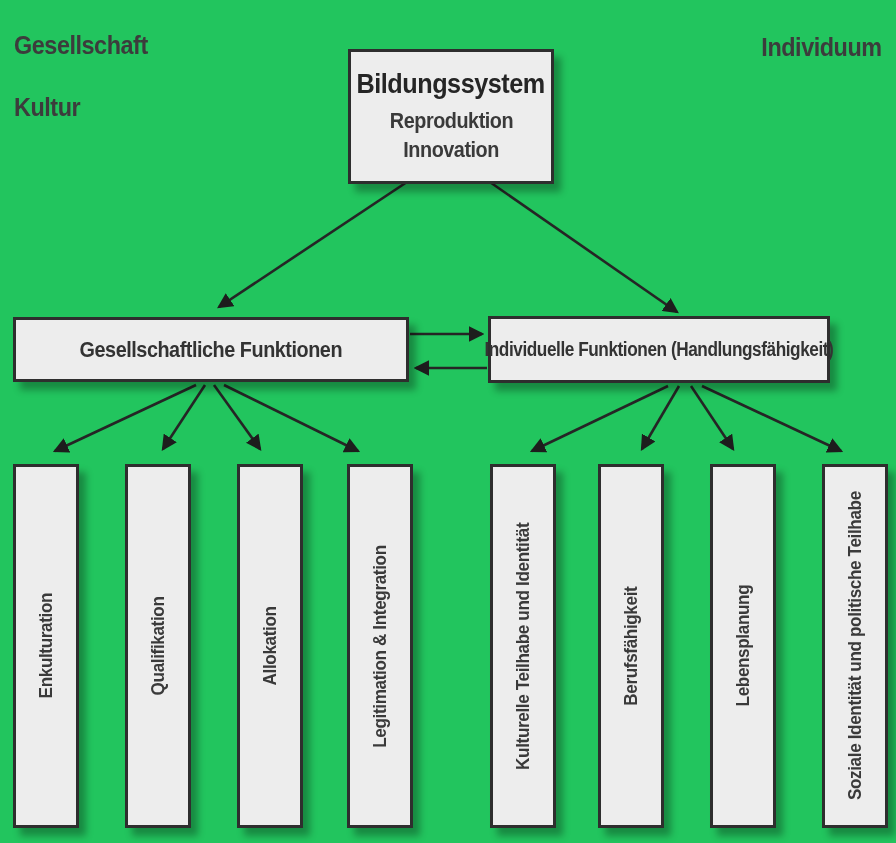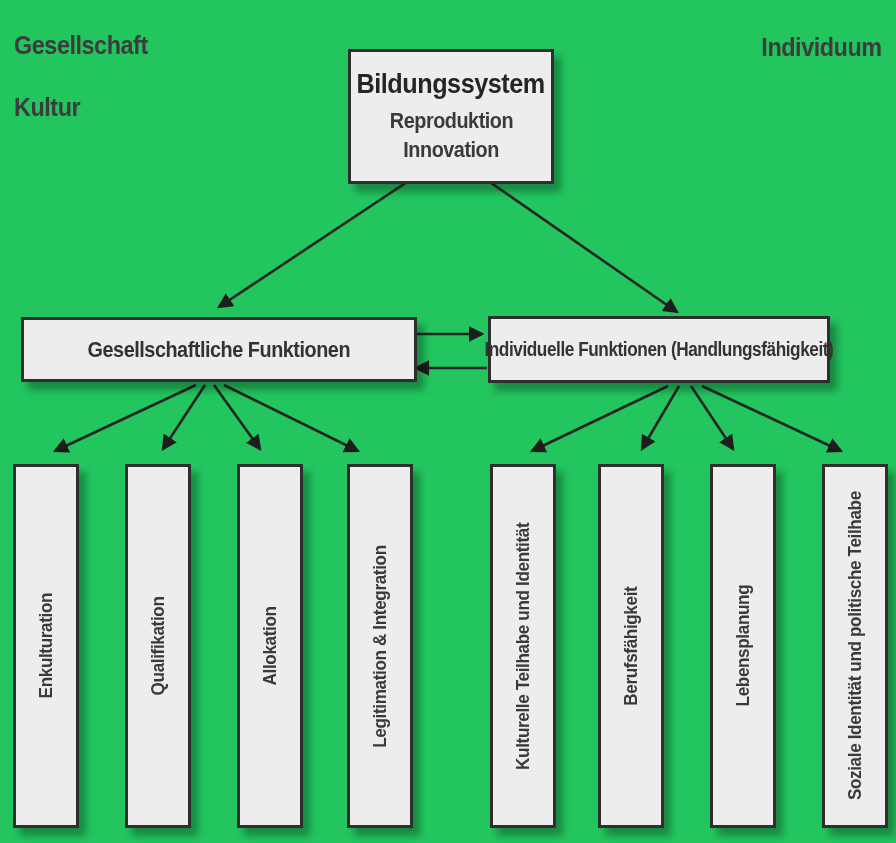--- a/index.html
+++ b/index.html
@@ -61,21 +61,20 @@
     letter-spacing: -0.5px;
     transform: scaleX(0.9);
     line-height: 1.3;
     white-space: nowrap;
   }
   .mid-box-left {
     left: 13px;
     top: 317px;
     width: 396px;
     height: 65px;
-    margin-left: 8px;
   }
   .mid-box-right {
     left: 488px;
     top: 316px;
     width: 342px;
     height: 67px;
   }
   .mid-label {
     font-size: 22px;
     font-weight: bold;

